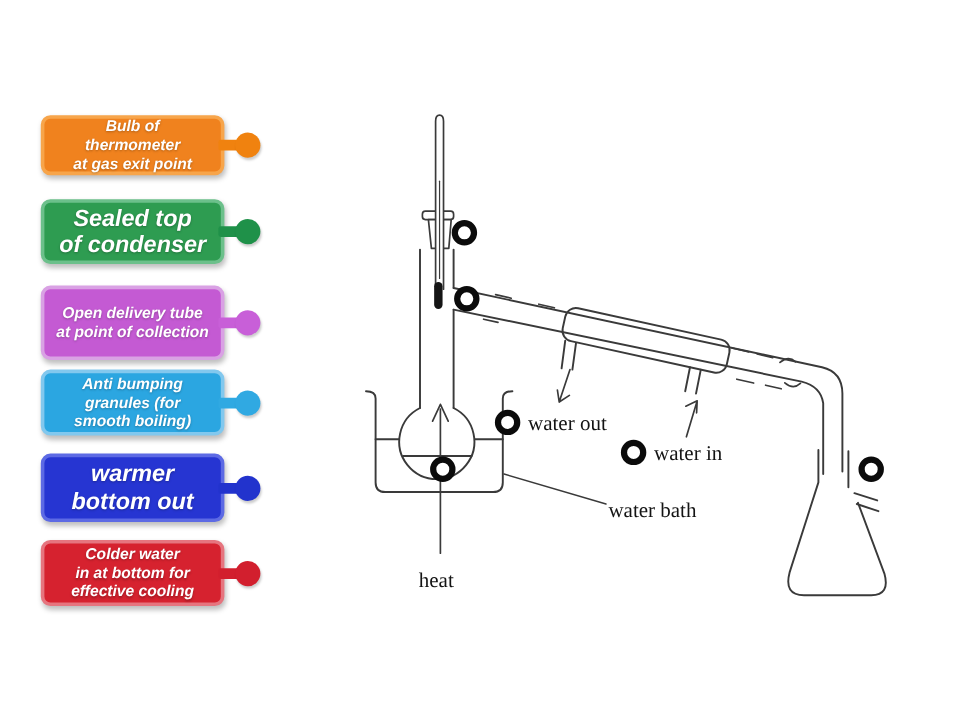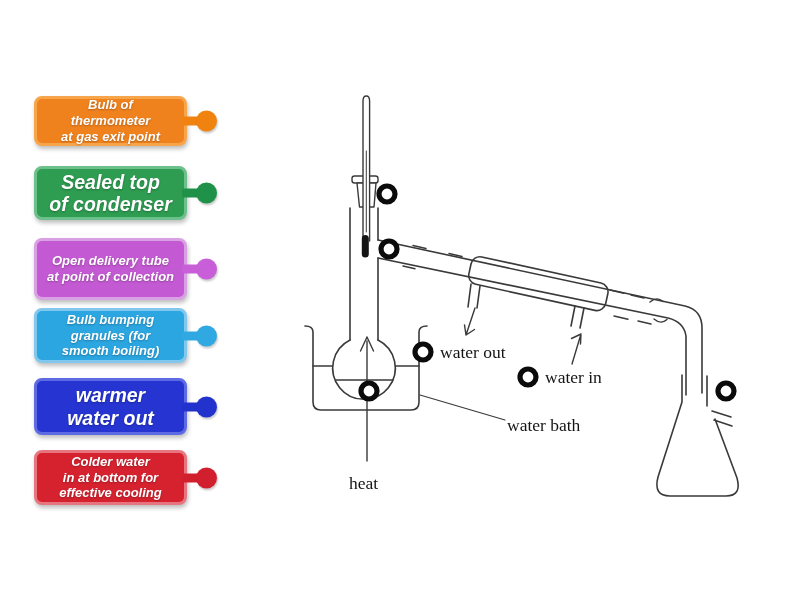--- a/index.html
+++ b/index.html
@@ -110,30 +110,30 @@
   </div>
 
   <div class="chip" style="top: 238px; height: 62px; background-color: rgb(196, 90, 211); border-color: rgb(217, 161, 228);">
     <span class="chip-text sm">Open delivery tube
 at point of collection</span>
     <span class="stem" style="background-color: rgb(200, 95, 216);"></span>
     <span class="dot" style="background-color: rgb(200, 95, 216);"></span>
   </div>
 
   <div class="chip" style="top: 308px; height: 55px; background-color: rgb(43, 166, 225); border-color: rgb(130, 200, 238);">
-    <span class="chip-text sm">Bulb bumping
+    <span class="chip-text sm">Anti bumping
 granules (for
 smooth boiling)</span>
     <span class="stem" style="background-color: rgb(48, 169, 226);"></span>
     <span class="dot" style="background-color: rgb(48, 169, 226);"></span>
   </div>
 
   <div class="chip" style="top: 378px; height: 57px; background-color: rgb(38, 53, 210); border-color: rgb(93, 106, 228);">
     <span class="chip-text lg">warmer
-water out</span>
+bottom out</span>
     <span class="stem" style="background-color: rgb(34, 51, 205);"></span>
     <span class="dot" style="background-color: rgb(34, 51, 205);"></span>
   </div>
 
   <div class="chip" style="top: 450px; height: 55px; background-color: rgb(214, 34, 47); border-color: rgb(230, 117, 127);">
     <span class="chip-text sm">Colder water
 in at bottom for
 effective cooling</span>
     <span class="stem" style="background-color: rgb(210, 31, 46);"></span>
     <span class="dot" style="background-color: rgb(210, 31, 46);"></span>

